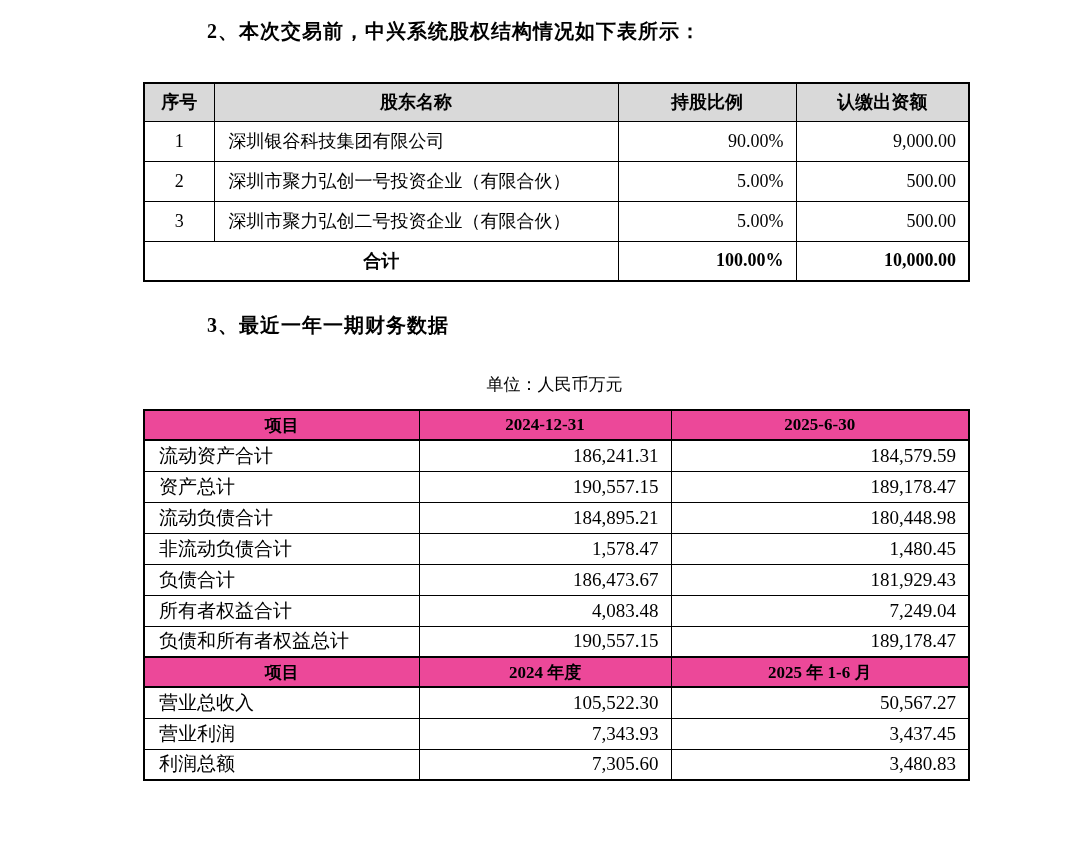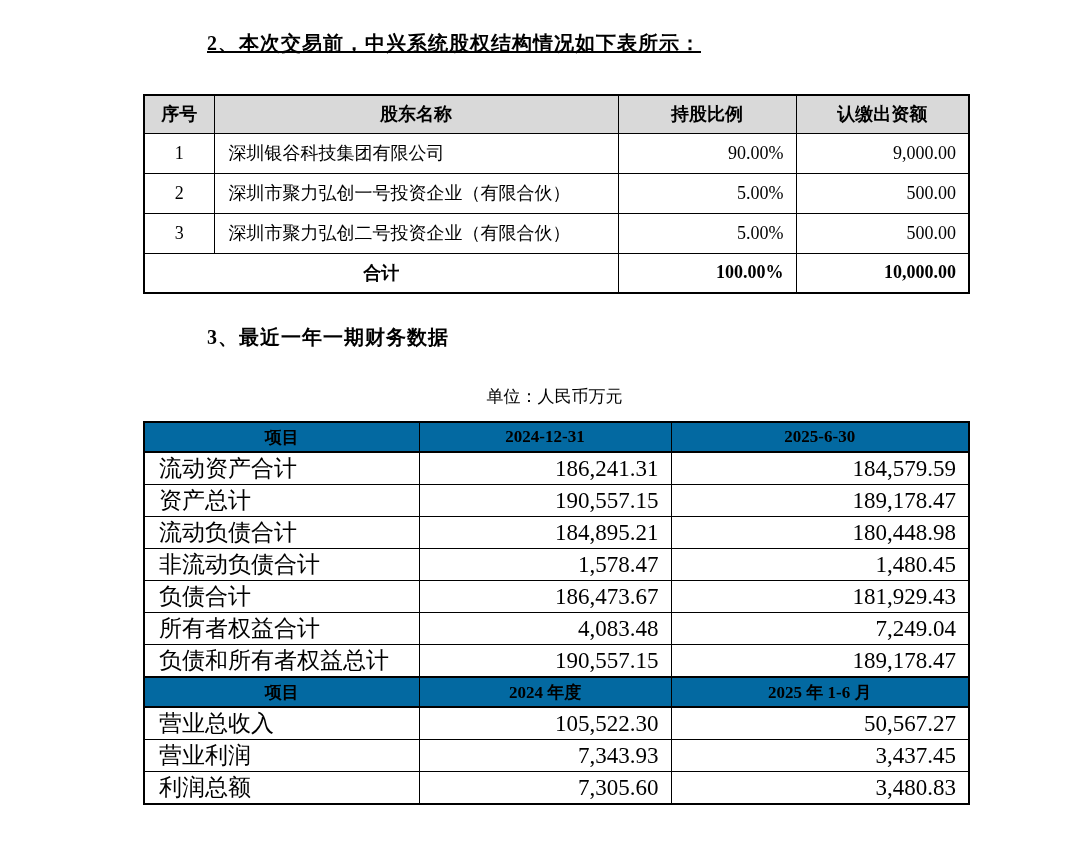--- a/index.html
+++ b/index.html
@@ -11,21 +11,21 @@
     color:#000;
     font-family:"Liberation Serif","DejaVu Serif",serif;
     overflow:hidden;
   }
   .content { margin-left:143px; width:825px; }
   .heading {
     font-size:20px; font-weight:700;
     padding-left:64px;
     letter-spacing:1px;
   }
-  .heading-2 { padding-top:30px;text-decoration:underline; }
+  .heading-2 { padding-top:18px; }
   .heading-3 { padding-top:30px; }
   .unit-note {
     margin-top:34px;
     text-align:center;
     font-size:17px;
     padding-right:2px;
   }
   table {
     border-collapse:collapse;
     width:825px;
@@ -37,25 +37,25 @@
   .t1 { margin-top:37px; }
   .t1 th {
     height:38px; background:#d9d9d9;
     font-weight:700; font-size:18px; text-align:center;
     border-bottom:1px solid #000;
   }
   .t1 td { height:40px; font-size:18px; }
   
   .t2 { margin-top:13px; }
   .t2 th {
-    height:30px; background:#0369a1;
+    height:30px; background:#ec4899;
     font-weight:700; font-size:17px; text-align:center;
     border-top:2px solid #000; border-bottom:2px solid #000;
   }
-  .t2 td { height:31px; font-size:23px; }
+  .t2 td { height:31px; font-size:19px; }
   .cell-c { text-align:center; }
   .cell-l { text-align:left; padding-left:14px; }
   .cell-r { text-align:right; padding-right:12px; }
   .bold { font-weight:700;margin-top:25px; }
 </style>
 </head>
 <body>
 
 <div class="page">
   <div class="content">

